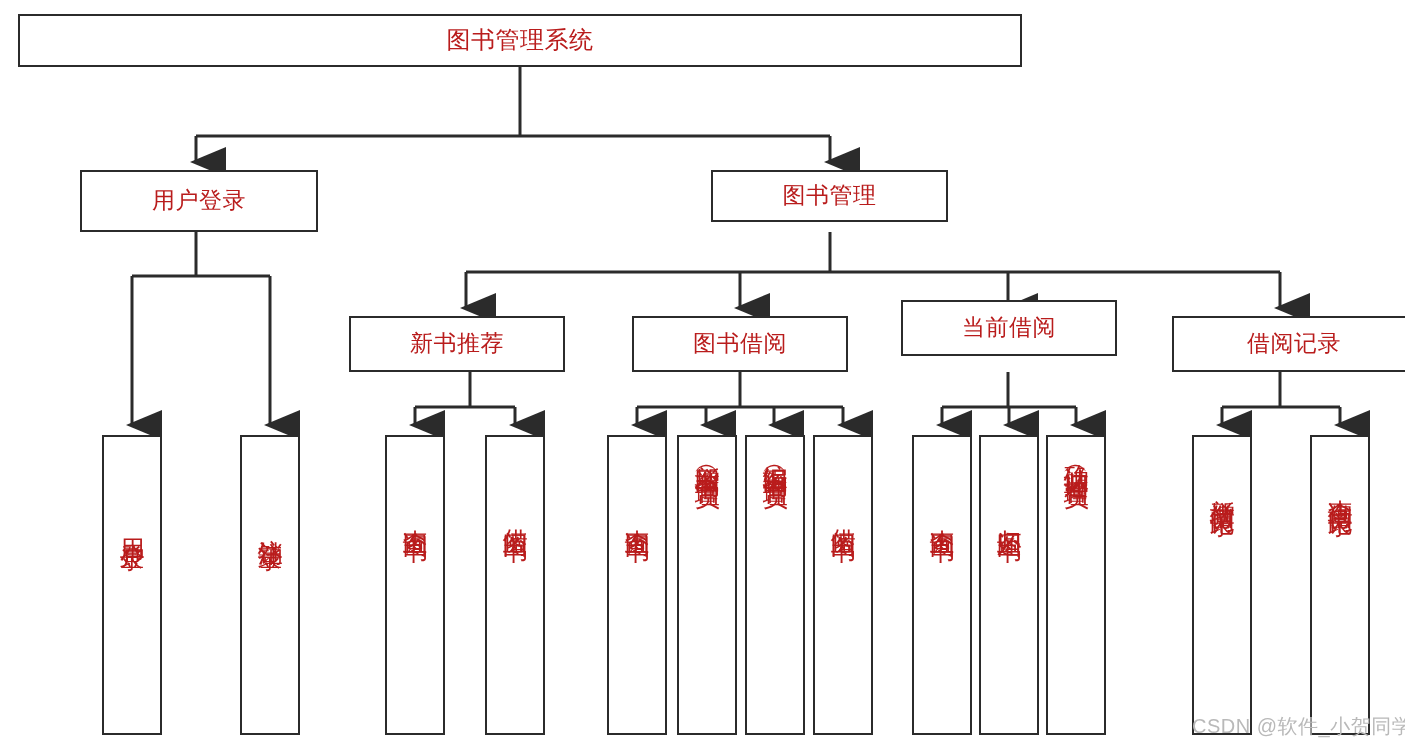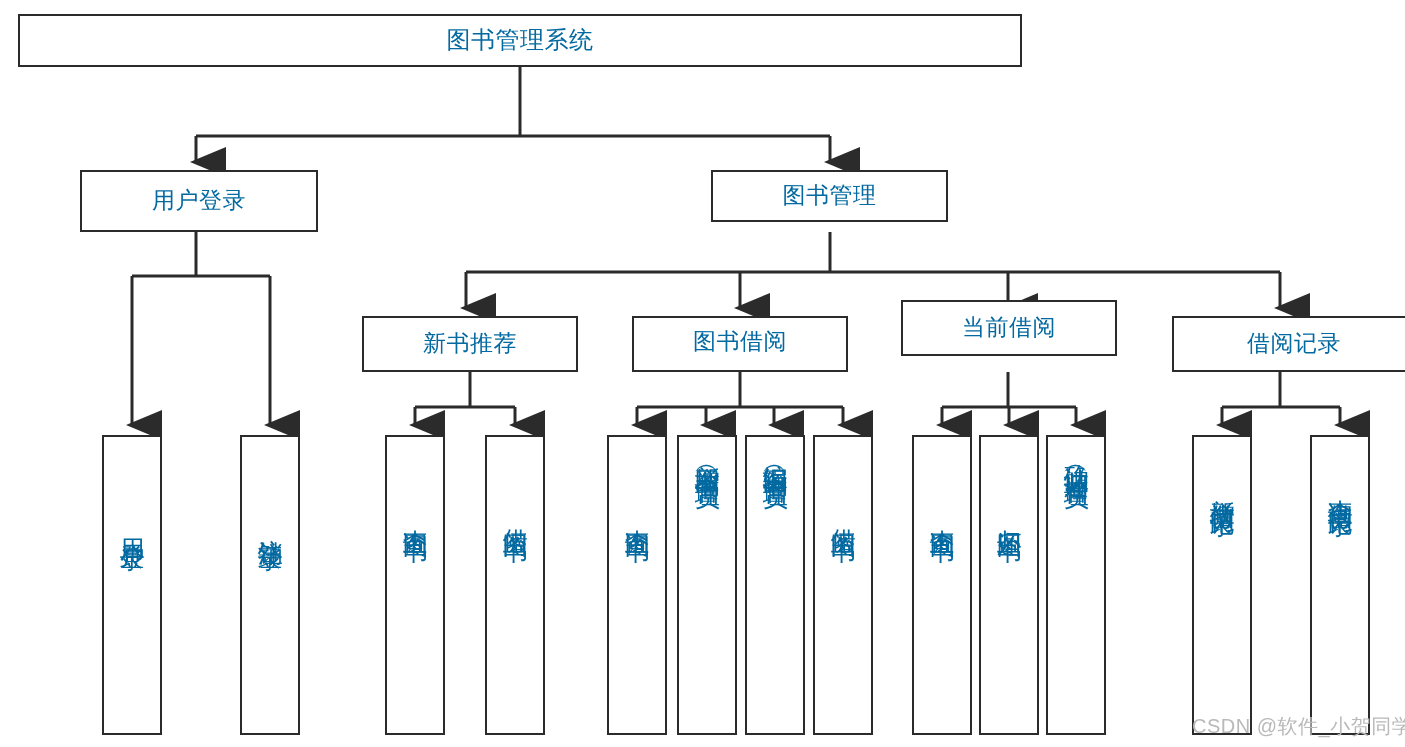--- a/index.html
+++ b/index.html
@@ -26,21 +26,21 @@
     height: 747px;
   }
   .node-box {
     position: absolute;
     box-sizing: border-box;
     border: 2.5px solid #2b2b2b;
     background: #ffffff;
     display: flex;
     align-items: center;
     justify-content: center;
-    color: #0369a1;
+    color: #b91c1c;
   }
   .node-box .node-label {
     display: block;
     text-align: center;
     white-space: nowrap;
     letter-spacing: 0.5px;
   }
   .node-horizontal .node-label {
     font-size: 23px;
     line-height: 1.1;
@@ -130,25 +130,25 @@
   </div>
 
   <div class="node-box node-horizontal" style="left:80px; top:170px; width:238px; height:62px;">
     <span class="node-label">用户登录</span>
   </div>
 
   <div class="node-box node-horizontal" style="left:711px; top:170px; width:237px; height:52px;">
     <span class="node-label">图书管理</span>
   </div>
 
-  <div class="node-box node-horizontal" style="left:362px; top:316px; width:216px; height:56px;">
+  <div class="node-box node-horizontal" style="left:349px; top:316px; width:216px; height:56px;">
     <span class="node-label">新书推荐</span>
   </div>
 
-  <div class="node-box node-horizontal" style="left:632px; top:316px; width:216px; height:56px;font-family:Liberation Mono, monospace;">
+  <div class="node-box node-horizontal" style="left:632px; top:316px; width:216px; height:56px;">
     <span class="node-label">图书借阅</span>
   </div>
 
   <div class="node-box node-horizontal" style="left:901px; top:300px; width:216px; height:56px;">
     <span class="node-label">当前借阅</span>
   </div>
 
   <div class="node-box node-horizontal" style="left:1172px; top:316px; width:244px; height:56px;">
     <span class="node-label">借阅记录</span>
   </div>

